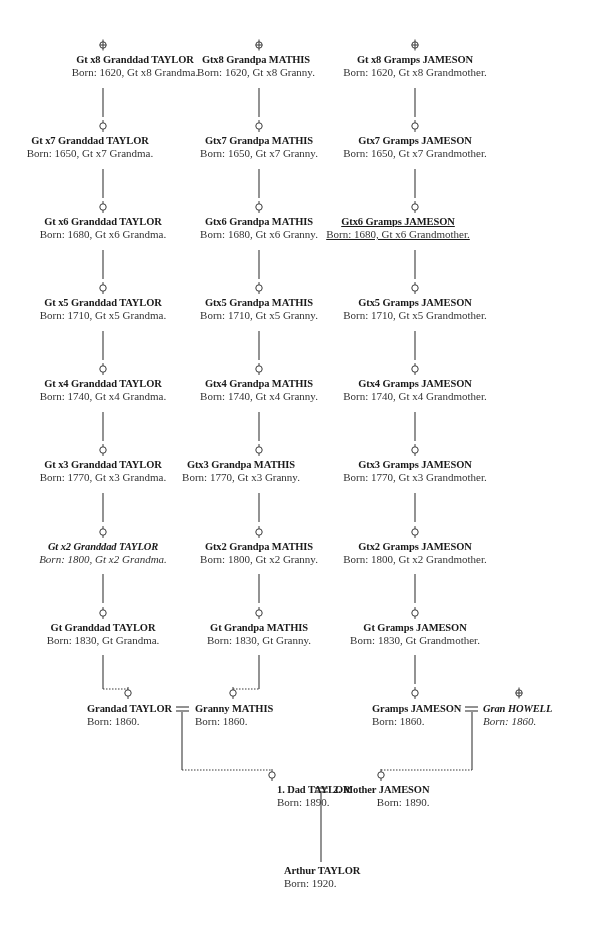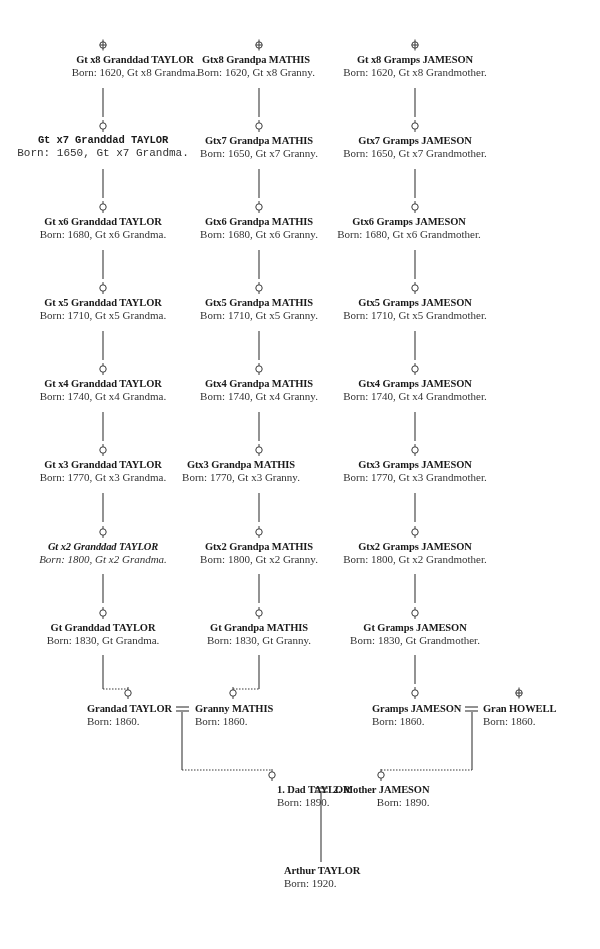--- a/index.html
+++ b/index.html
@@ -217,21 +217,21 @@
         <line x1="381" x2="381" y1="769" y2="771.8"></line>
       </g>
     </g>
 </svg>
 
 <div id="tree">
     <div class="node center" style="left: 103px; top: 53px; margin-left: 32px;">
       <div class="name">Gt x8 Granddad TAYLOR</div>
       <div class="born">Born: 1620, Gt x8 Grandma.</div>
     </div>
-    <div class="node center" style="left: 103px; top: 134px; font-family: Liberation Mono, monospace;">
+    <div class="node center" style="left: 90px; top: 134px;">
       <div class="name">Gt x7 Granddad TAYLOR</div>
       <div class="born">Born: 1650, Gt x7 Grandma.</div>
     </div>
     <div class="node center" style="left: 103px; top: 215px;">
       <div class="name">Gt x6 Granddad TAYLOR</div>
       <div class="born">Born: 1680, Gt x6 Grandma.</div>
     </div>
     <div class="node center" style="left: 103px; top: 296px;">
       <div class="name">Gt x5 Granddad TAYLOR</div>
       <div class="born">Born: 1710, Gt x5 Grandma.</div>
@@ -285,21 +285,21 @@
       <div class="born">Born: 1830, Gt Granny.</div>
     </div>
     <div class="node center" style="left: 415px; top: 53px;">
       <div class="name">Gt x8 Gramps JAMESON</div>
       <div class="born">Born: 1620, Gt x8 Grandmother.</div>
     </div>
     <div class="node center" style="left: 415px; top: 134px;">
       <div class="name">Gtx7 Gramps JAMESON</div>
       <div class="born">Born: 1650, Gt x7 Grandmother.</div>
     </div>
-    <div class="node center" style="left: 409px; top: 215px;">
+    <div class="node center" style="left: 398px; top: 215px; text-decoration: underline;">
       <div class="name">Gtx6 Gramps JAMESON</div>
       <div class="born">Born: 1680, Gt x6 Grandmother.</div>
     </div>
     <div class="node center" style="left: 415px; top: 296px;">
       <div class="name">Gtx5 Gramps JAMESON</div>
       <div class="born">Born: 1710, Gt x5 Grandmother.</div>
     </div>
     <div class="node center" style="left: 415px; top: 377px;">
       <div class="name">Gtx4 Gramps JAMESON</div>
       <div class="born">Born: 1740, Gt x4 Grandmother.</div>
@@ -323,21 +323,21 @@
   <div class="born">Born: 1860.</div>
 </div>
 <div class="node" style="left:195px; top:702px;">
   <div class="name">Granny MATHIS</div>
   <div class="born">Born: 1860.</div>
 </div>
 <div class="node" style="left:372px; top:702px;">
   <div class="name">Gramps JAMESON</div>
   <div class="born">Born: 1860.</div>
 </div>
-<div class="node" style="left:483px; top:702px;">
+<div class="node" style="left:483px; top:702px;font-style:italic;">
   <div class="name">Gran HOWELL</div>
   <div class="born">Born: 1860.</div>
 </div>
 <div class="node" style="left:245px; top:783px;margin-left:32px;">
   <div class="name">1. Dad TAYLOR</div>
   <div class="born">Born: 1890.</div>
 </div>
 <div class="node" style="left:333px; top:783px;text-align:right;">
   <div class="name">2. Mother JAMESON</div>
   <div class="born">Born: 1890.</div>

